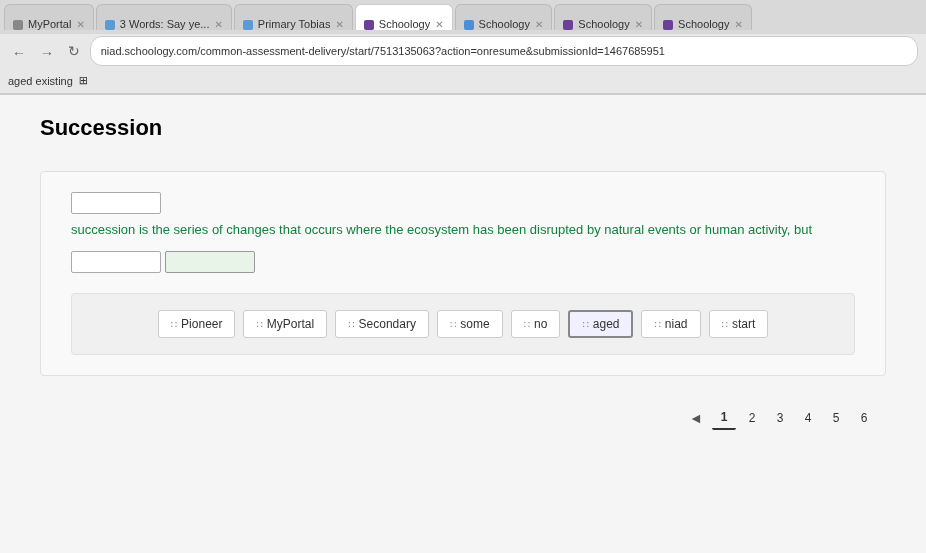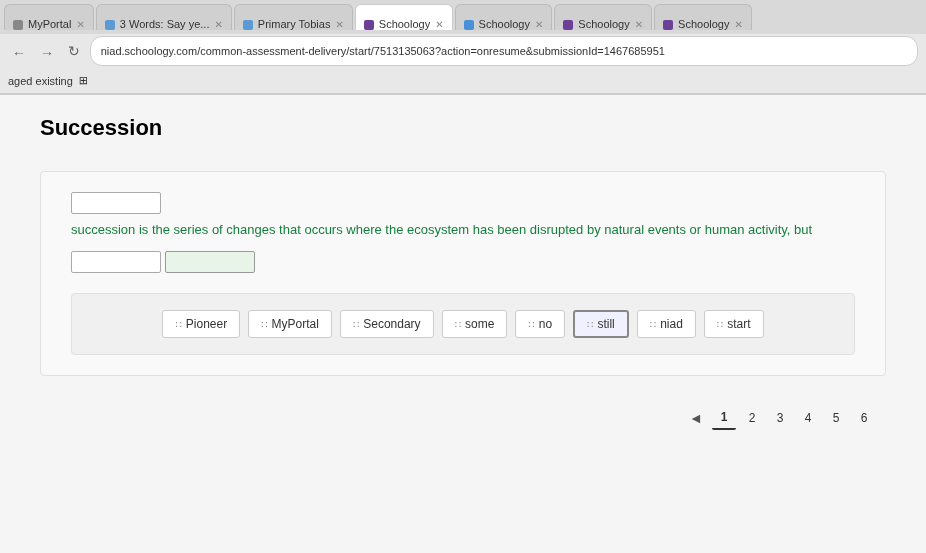--- a/index.html
+++ b/index.html
@@ -314,21 +314,21 @@
       <div class="drag-item">
         <span class="drag-handle">∷</span>
         <span>some</span>
       </div>
       <div class="drag-item">
         <span class="drag-handle">∷</span>
         <span>no</span>
       </div>
       <div class="drag-item active">
         <span class="drag-handle">∷</span>
-        <span>still</span>
+        <span>aged</span>
       </div>
       <div class="drag-item">
         <span class="drag-handle">∷</span>
         <span>niad</span>
       </div>
       <div class="drag-item">
         <span class="drag-handle">∷</span>
         <span>start</span>
       </div>
     </div>

